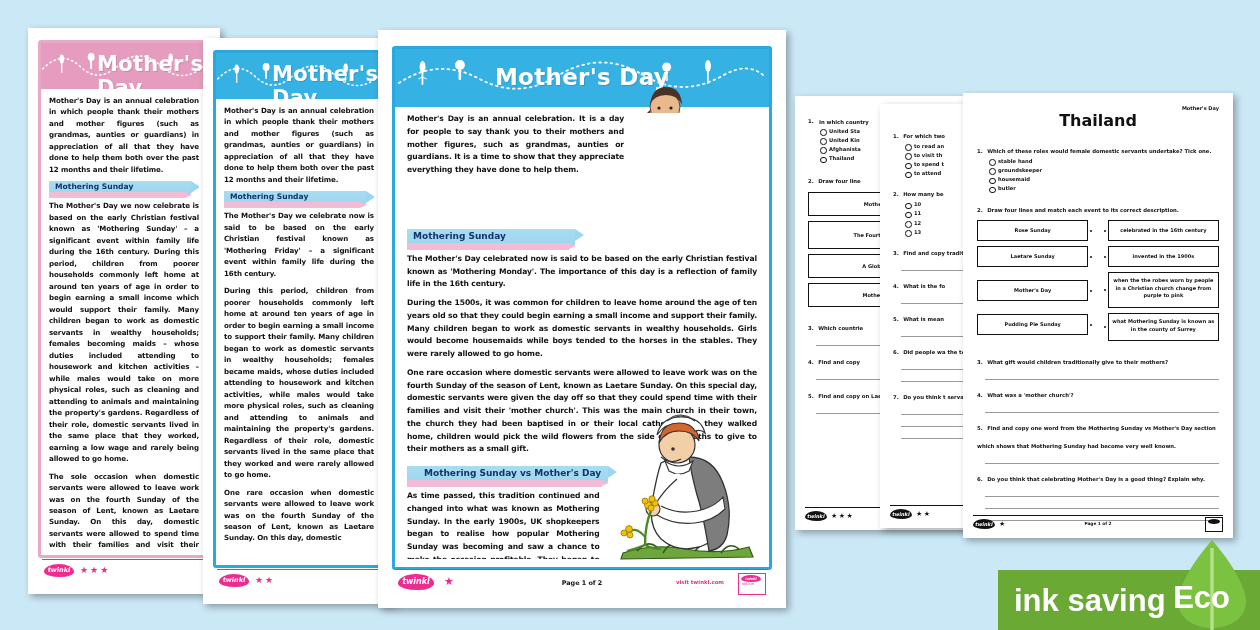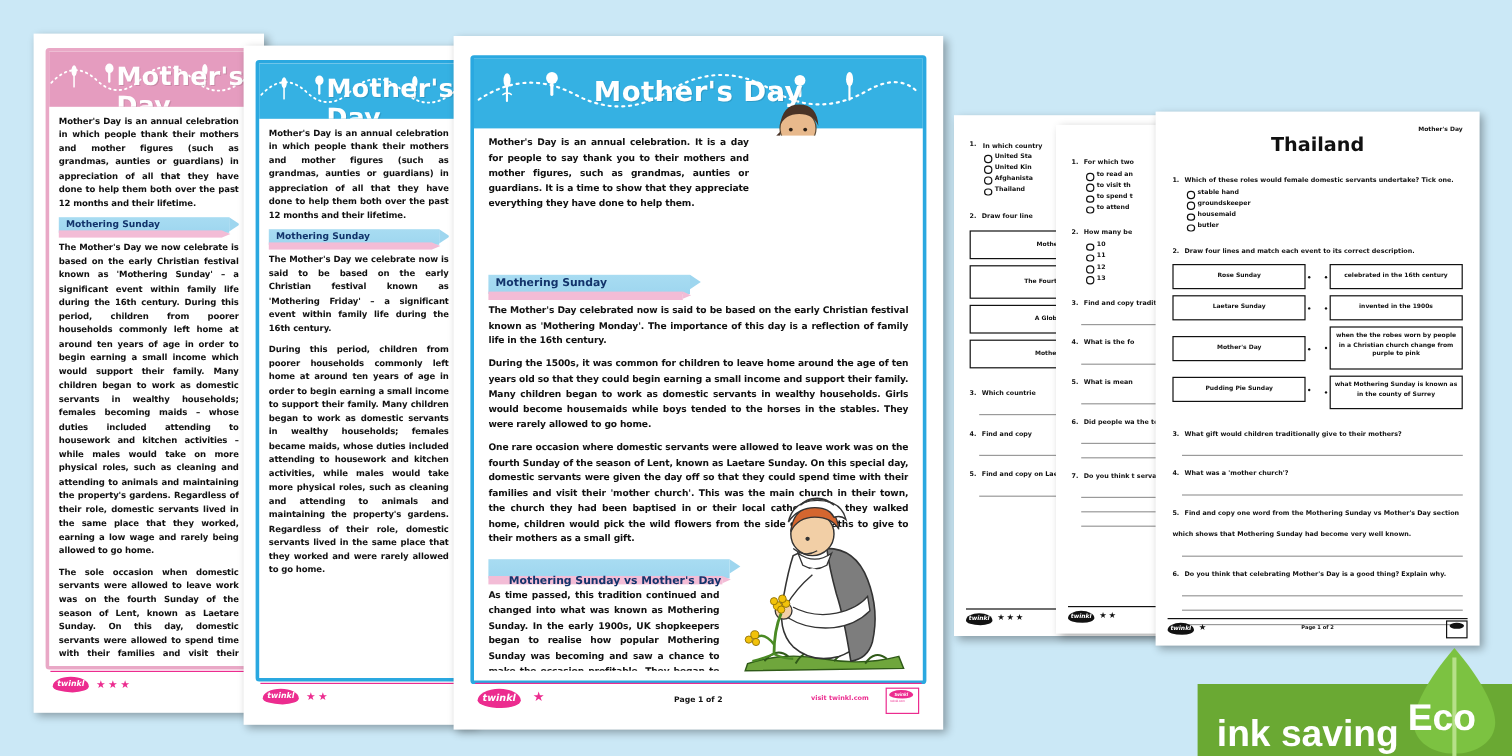--- a/index.html
+++ b/index.html
@@ -151,21 +151,21 @@
   .qfooter .tb i{position:absolute;left:1.5px;top:1px;width:12px;height:5px;background:#111;border-radius:50%;}
 
   
   .eco{
     position:absolute;right:0;bottom:0;width:262px;height:72px;
   }
   .eco .bar{
     position:absolute;left:0;bottom:0;width:262px;height:60px;background:#6aa933;
   }
   .eco .txt{
-    position:absolute;left:16px;bottom:0;color:#fff;font-size:31px;font-weight:bold;
+    position:absolute;left:16px;bottom:11px;color:#fff;font-size:31px;font-weight:bold;
     font-family:"Liberation Sans",sans-serif;
   }
   .eco .eco2{
     position:absolute;right:30px;bottom:14px;color:#fff;font-size:31px;font-weight:bold;
     font-family:"Liberation Sans",sans-serif;z-index:3;
   }
   .eco .leafwrap{position:absolute;right:8px;bottom:0;width:80px;height:92px;z-index:2;}
 
   
   .illo{position:absolute;}
@@ -230,20 +230,21 @@
         </div>
         <div class="body">
           <p class="para">Mother's Day is an annual celebration in which people thank their mothers and mother figures (such as grandmas, aunties or guardians) in appreciation of all that they have done to help them both over the past 12 months and their lifetime.</p>
           <div class="ribbon">
             <div class="band"></div>
               <div class="tail"></div>
             <div class="txt">Mothering Sunday</div>
           </div>
           <p class="para">The Mother's Day we celebrate now is said to be based on the early Christian festival known as 'Mothering Friday' – a significant event within family life during the 16th century.</p>
           <p class="para">During this period, children from poorer households commonly left home at around ten years of age in order to begin earning a small income to support their family. Many children began to work as domestic servants in wealthy households; females became maids, whose duties included attending to housework and kitchen activities, while males would take more physical roles, such as cleaning and attending to animals and maintaining the property's gardens. Regardless of their role, domestic servants lived in the same place that they worked and were rarely allowed to go home.</p>
+          <p class="para">One rare occasion when domestic servants were allowed to leave work was on the fourth Sunday of the season of Lent, known as Laetare Sunday. On this day, domestic</p>
         </div>
       </div>
       <div class="footer">
         <div class="tw-logo">twinkl</div>
         <div class="stars">★★</div>
       </div>
     </div>
   </div>
 
   <div class="sheet read" style="left:378px;top:30px;width:408px;height:578px;">
@@ -327,21 +328,21 @@
             <div class="band" style="height:16px;width:182px;"></div>
             <div class="tail" style="top:14px;width:176px;height:7px;"></div>
             <div class="txt" style="font-size:9px;top:2px;left:20px;">Mothering Sunday</div>
           </div>
           <p class="para big">The Mother's Day celebrated now is said to be based on the early Christian festival known as 'Mothering Monday'. The importance of this day is a reflection of family life in the 16th century.</p>
           <p class="para big">During the 1500s, it was common for children to leave home around the age of ten years old so that they could begin earning a small income and support their family. Many children began to work as domestic servants in wealthy households. Girls would become housemaids while boys tended to the horses in the stables. They were rarely allowed to go home.</p>
           <p class="para big">One rare occasion where domestic servants were allowed to leave work was on the fourth Sunday of the season of Lent, known as Laetare Sunday. On this special day, domestic servants were given the day off so that they could spend time with their families and visit their 'mother church'. This was the main church in their town, the church they had been baptised in or their local cathedral. As they walked home, children would pick the wild flowers from the side of the paths to give to their mothers as a small gift.</p>
           <div class="ribbon" style="height:16px;margin:10px 0 8px -14px;">
             <div class="band" style="height:16px;width:215px;"></div>
             <div class="tail" style="top:14px;width:209px;height:7px;"></div>
-            <div class="txt" style="font-size:9px;top:14px;left:20px;padding-left:11px;">Mothering Sunday vs Mother's Day</div>
+            <div class="txt" style="font-size:9px;top:2px;left:20px;padding-left:11px;">Mothering Sunday vs Mother's Day</div>
           </div>
           <p class="para big" style="width:55%;">As time passed, this tradition continued and changed into what was known as Mothering Sunday. In the early 1900s, UK shopkeepers began to realise how popular Mothering Sunday was becoming and saw a chance to make the occasion profitable. They began to sell cards and gifts specifically for this purpose and advertised the day as 'Mother's Day'.</p>
         </div>
 
         <svg class="illo" style="right:10px;bottom:4px;width:156px;height:150px;" viewBox="0 0 156 150">
           <path d="M20 140 q30 -10 62 -4 q34 6 64 -2 l4 10 -132 2z" fill="#6fa63c" stroke="#2f5a18" stroke-width="1.2"></path>
           <path d="M34 138 q10 -12 20 -4 M60 140 q8 -14 18 -6 M92 138 q10 -12 20 -5 M118 140 q8 -12 18 -4" stroke="#2f5a18" stroke-width="1.6" fill="none"></path>
 
           <path d="M58 50 q26 -14 46 6 q16 16 14 50 q-2 22 -22 28 q-22 6 -38 -8 q-14 -14 -8 -42 q4 -22 8 -34z" fill="#ffffff" stroke="#333" stroke-width="1.3"></path>
           <path d="M86 44 q24 0 34 26 q10 26 4 52 q-4 14 -18 16 q-6 -38 -12 -56 q-6 -22 -8 -38z" fill="#7d7d7d" stroke="#333" stroke-width="1.3"></path>

